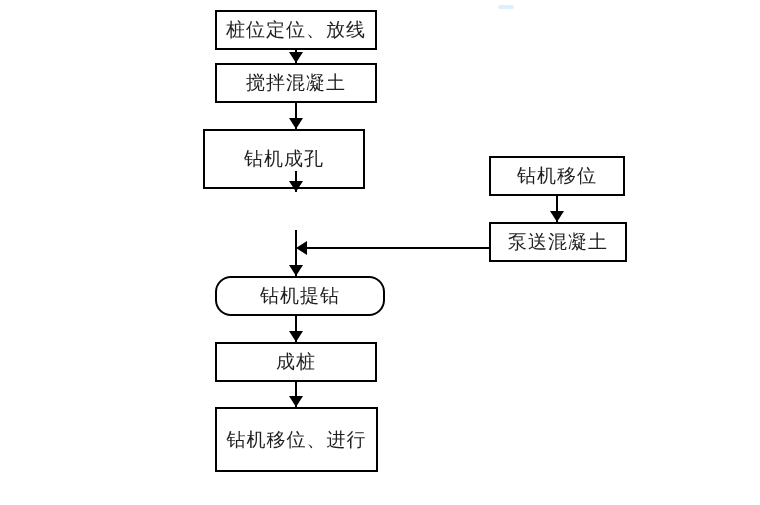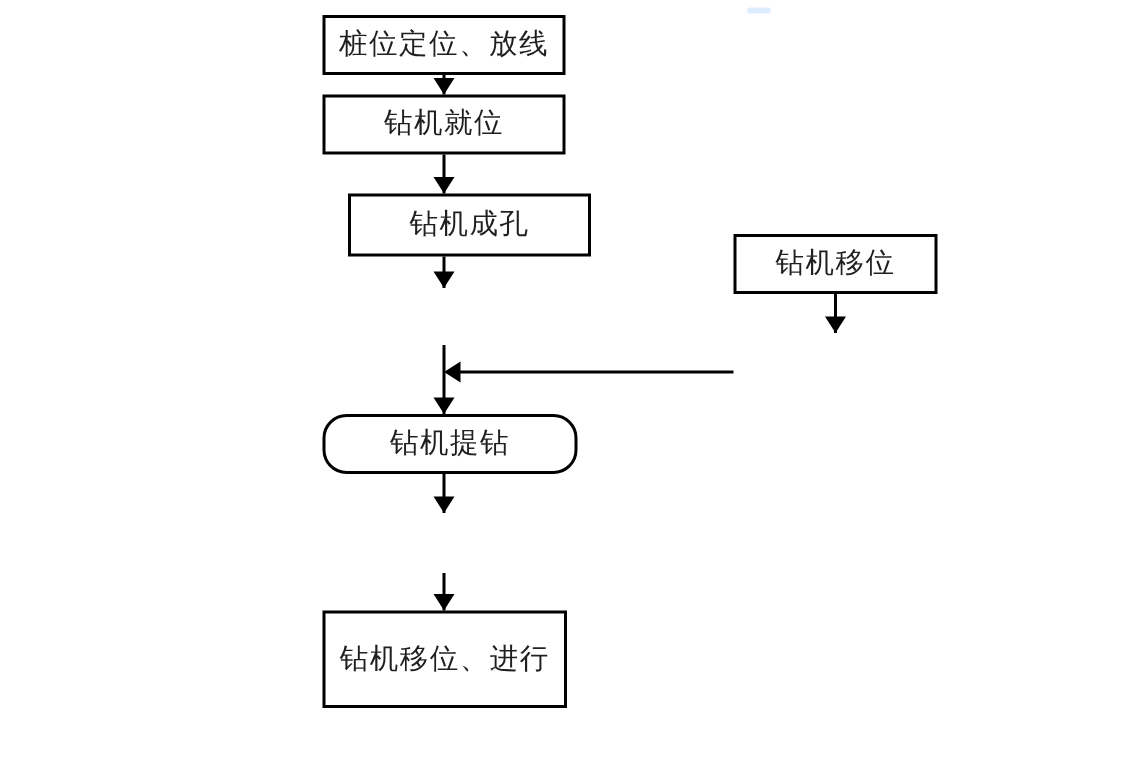--- a/index.html
+++ b/index.html
@@ -61,34 +61,36 @@
 </style>
 </head>
 <body>
 
 <div class="canvas">
 
   <div class="scan-artifact"></div>
 
   <div class="node" style="left:215px; top:10px; width:162px; height:40px;">桩位定位、放线</div>
 
-  <div class="node" style="left:215px; top:63px; width:162px; height:40px;">钻机就位</div>
+  <div class="node" style="left:215px; top:63px; width:162px; height:40px;">搅拌混凝土</div>
 
-  <div class="node" style="left:232px; top:129px; width:162px; height:42px;">钻机成孔</div>
+  <div class="node" style="left:203px; top:129px; width:162px; height:60px;">钻机成孔</div>
 
 
   <div class="node" style="left:215px; top:276px; width:170px; height:40px;border-radius:16px;">钻机提钻</div>
 
+  <div class="node" style="left:215px; top:342px; width:162px; height:40px;">成桩</div>
 
   <div class="node two-line" style="left:215px; top:407px; width:163px; height:65px;">
     <span>钻机移位、进行</span>
   </div>
 
   <div class="node" style="left:489px; top:156px; width:136px; height:40px;">钻机移位</div>
 
+  <div class="node" style="left:489px; top:222px; width:138px; height:40px;">泵送混凝土</div>
 
   <div class="vline" style="left:295px; top:50px; height:13px;"></div>
   <div class="arrow-down" style="left:289px; top:52px;"></div>
 
   <div class="vline" style="left:295px; top:103px; height:26px;"></div>
   <div class="arrow-down" style="left:289px; top:118px;"></div>
 
   <div class="vline" style="left:295px; top:171px; height:21px;"></div>
   <div class="arrow-down" style="left:289px; top:181px;"></div>
 

